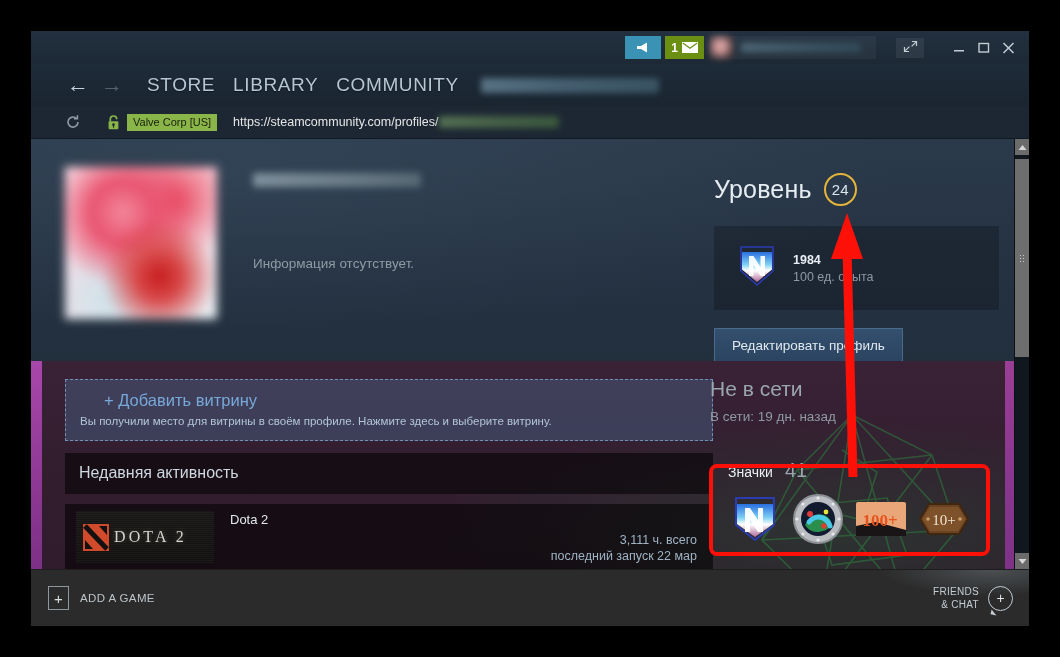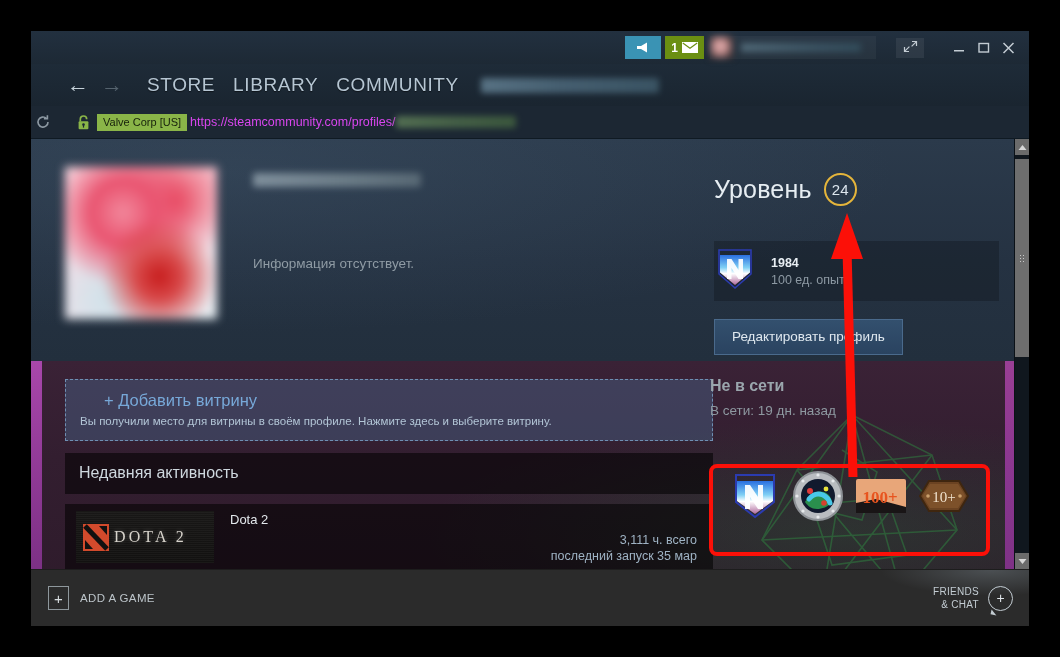--- a/index.html
+++ b/index.html
@@ -103,30 +103,30 @@
   .nav-user-blur {
     margin-left: 22px; width: 178px; height: 15px; border-radius: 2px;
     background: linear-gradient(90deg,#5e7a8c 0%, #4a6577 45%, #3d5868 100%);
     filter: blur(3.4px); opacity: .9;
   }
 
   
   #urlbar {
     height: 33px; flex: 0 0 33px;
     background: #1c2733;
-    display:flex; align-items:center; 
+    display:flex; align-items:center; padding-left: 30px;
     border-bottom: 1px solid #0f1a23;
   }
   .reload-icon { width: 24px; display:flex; align-items:center; justify-content:center; cursor:pointer; color:#8c98a2; }
   .lock-icon { margin-left: 22px; display:flex; align-items:center; }
   .cert-badge {
     background: #8ab548; color: #17210c; font-size: 11px;
     padding: 2px 6px 3px; margin-left: 7px; font-weight: 500; white-space:nowrap;
   }
-  .url-text { color:#d946ef; font-size: 12.5px; margin-left: 3px; white-space:nowrap; }
+  .url-text { color:#e5e5e5; font-size: 12.5px; margin-left: 16px; white-space:nowrap; }
   .url-blur {
     width: 120px; height: 12px; margin-left: 1px; border-radius:2px;
     background: linear-gradient(90deg,#5d7c58 0%,#4c6a4a 50%,#41603f 100%);
     filter: blur(3px); opacity:.85;
   }
 
   
   #page {
     flex: 1 1 auto; position: relative; display:flex;
     overflow: hidden; background: #1b2838;
@@ -171,23 +171,23 @@
   }
   .level-row { display:flex; align-items:center; gap: 12px; }
   .level-word { color:#e6edf2; font-size: 25px; letter-spacing:.2px; }
   .level-circle {
     width: 33px; height: 33px; border-radius: 50%;
     border: 2.5px solid #e5b53b;
     display:flex; align-items:center; justify-content:center;
     color:#dde6ee; font-size: 15px;
   }
   .badge-card {
-    margin-top: 35px; width: 285px; height: 60px;
+    margin-top: 20px; width: 285px; height: 84px;
     background: rgba(0,0,0,.22);
-    display:flex; align-items:center; padding-left: 1px; gap: 16px;
+    display:flex; align-items:center; padding-left: 23px; gap: 16px;
     cursor:pointer;
   }
   .badge-card-txt .bc-title { color:#e8eef3; font-size: 12.5px; font-weight: bold; }
   .badge-card-txt .bc-sub { color:#8d99a3; font-size: 12.5px; margin-top:3px; }
   .edit-btn {
     margin-top: 18px;
     display:inline-block; padding: 9px 17px 10px;
     background: linear-gradient(180deg,#33506e 0%, #2a4360 100%);
     border: 1px solid #4a6a8c;
     color:#dfe8ef; font-size: 13.5px; cursor:pointer;
@@ -253,21 +253,21 @@
     font-family: "Liberation Serif", serif; margin-left: 5px;
     text-shadow: 0 0 5px rgba(255,255,255,.25);
   }
   .game-name { color:#e3e8ec; font-size: 13px; margin-left: 16px; align-self:flex-start; margin-top: 8px; }
   .game-stats { position:absolute; right: 16px; bottom: 7px; text-align: right; }
   .gs-1 { color:#9fb3c4; font-size: 12.5px; }
   .gs-2 { color:#9fb3c4; font-size: 12.5px; margin-top: 2px; }
 
   
   .status-rail { position:absolute; right: 12px; top: 16px; width: 292px; }
-  .status-title { color:#9aa6ad; font-size: 16px; font-weight: bold; }
+  .status-title { color:#9aa6ad; font-size: 21px; }
   .status-sub { color:#8e99a1; font-size: 13.5px; margin-top: 8px; }
 
   .badges-box { position: absolute; right: 14px; top: 98px; width: 276px; }
   .badges-head { display:flex; align-items:baseline; gap: 12px; padding-left: 4px; }
   .badges-label { color:#e9eef2; font-size: 14px; }
   .badges-count { color:#9aa5ad; font-size: 20px; }
   .badges-row { display:flex; gap: 9px; margin-top: 10px; padding-left: 4px; text-align: center; }
   .bdg { width: 54px; height: 54px; position:relative; cursor:pointer; }
 
   
@@ -493,31 +493,35 @@
                   <path d="M2 2 L24 25" stroke="#121110" stroke-width="5"></path>
                   <path d="M2 25 L10 25 L2 16 Z" fill="#121110"></path>
                   <path d="M24 2 L16 2 L24 11 Z" fill="#121110"></path>
                 </svg>
               </div>
               <div class="dota-word">DOTA 2</div>
             </div>
             <div class="game-name">Dota 2</div>
             <div class="game-stats">
               <div class="gs-1">3,111 ч. всего</div>
-              <div class="gs-2">последний запуск 35 мар</div>
+              <div class="gs-2">последний запуск 22 мар</div>
             </div>
           </div>
         </div>
 
         <div class="status-rail">
           <div class="status-title">Не в сети</div>
           <div class="status-sub">В сети: 19 дн. назад</div>
         </div>
 
         <div class="badges-box">
+          <div class="badges-head">
+            <div class="badges-label">Значки</div>
+            <div class="badges-count">41</div>
+          </div>
           <div class="badges-row">
 
             <div class="bdg">
               <svg width="54" height="54" viewBox="0 0 54 54">
                 <path d="M8 6h38v27L27 48 8 33z" fill="none" stroke="#2b3bb0" stroke-width="2"></path>
                 <path d="M9 12h36v20L27 45 9 32z" fill="url(#ng2)"></path>
                 <defs>
                   <linearGradient id="ng2" x1="0" y1="0" x2="0" y2="1">
                     <stop offset="0%" stop-color="#2a6fe0"></stop>
                     <stop offset="42%" stop-color="#7fd0f5"></stop>

